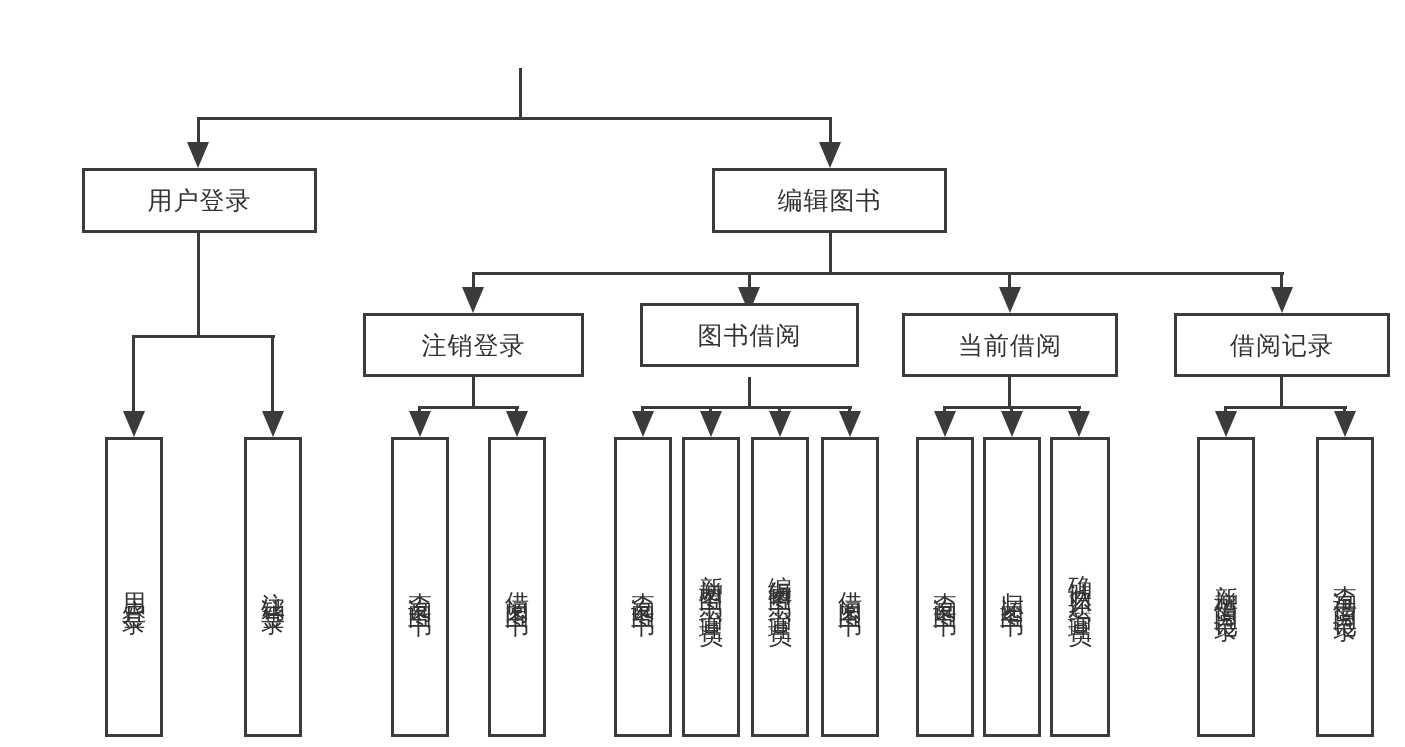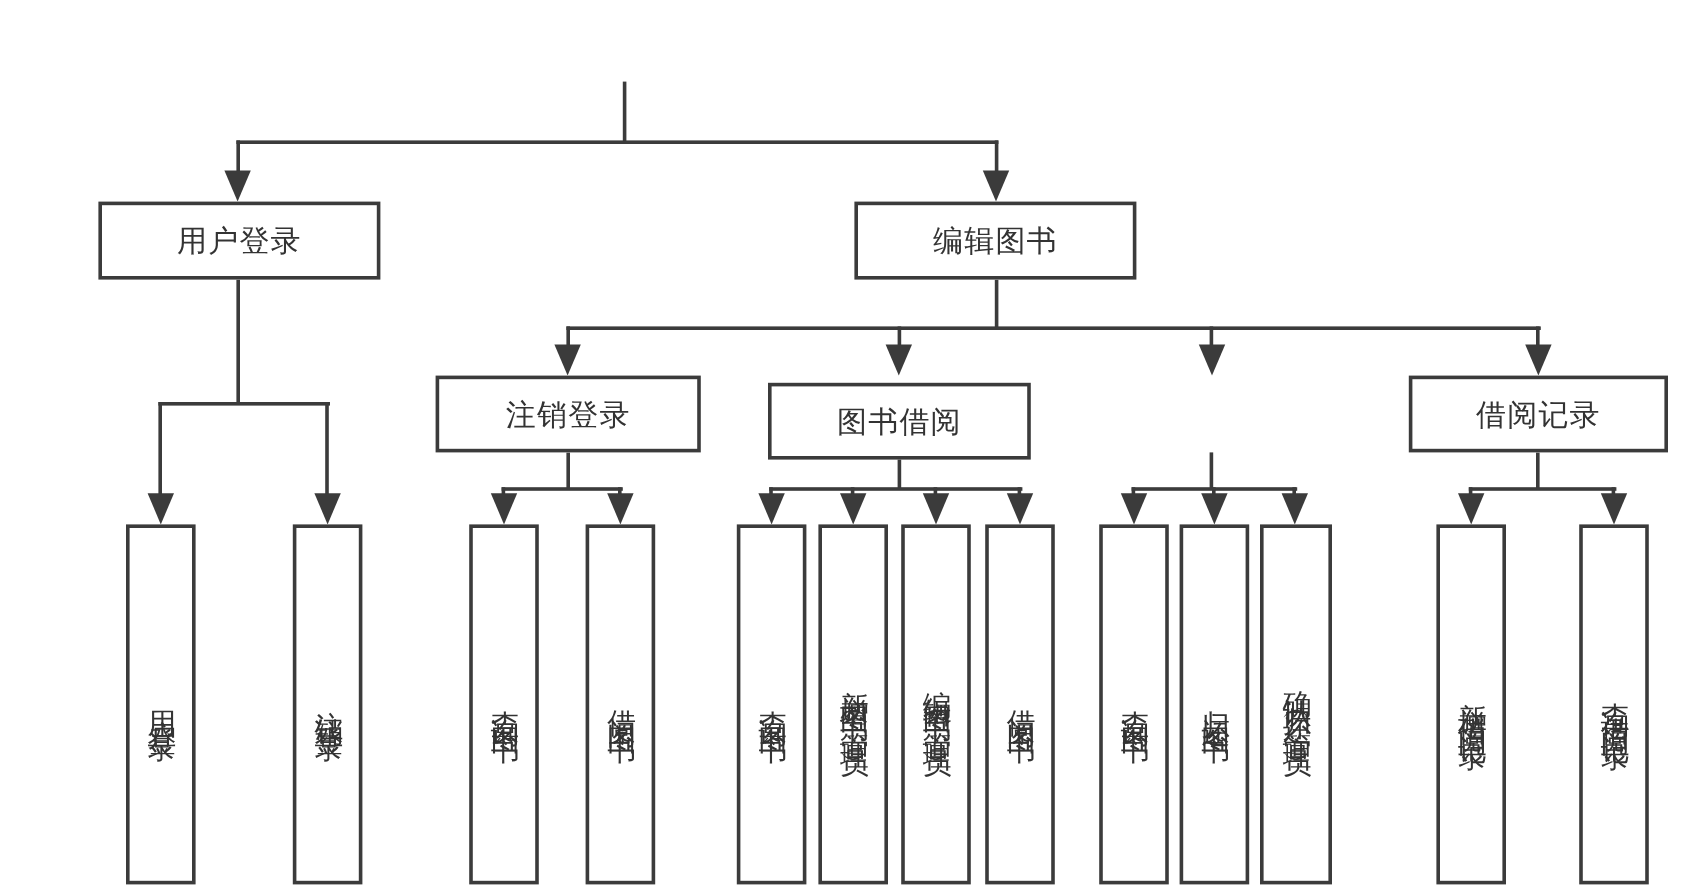--- a/index.html
+++ b/index.html
@@ -127,24 +127,27 @@
     </div>
 
   <div class="box hbox" style="left:712px; top:168px; width:235px; height:65px;">
       <span>编辑图书</span>
     </div>
 
   <div class="box hbox" style="left:363px; top:313px; width:221px; height:64px;">
       <span>注销登录</span>
     </div>
 
-  <div class="box hbox" style="left:640px; top:319px; width:219px; height:64px;">
+  <div class="box hbox" style="left:640px; top:303px; width:219px; height:64px;">
       <span>图书借阅</span>
     </div>
 
+  <div class="box hbox" style="left:902px; top:313px; width:216px; height:64px;">
+      <span>当前借阅</span>
+    </div>
 
   <div class="box hbox" style="left:1174px; top:313px; width:216px; height:64px;font-family:Liberation Mono, monospace;">
       <span>借阅记录</span>
     </div>
 
   <div class="box vbox" style="left:105px; top:437px; width:58px; height:300px;">
       <span>用户登录</span>
     </div>
 
   <div class="box vbox" style="left:244px; top:437px; width:58px; height:300px;">

